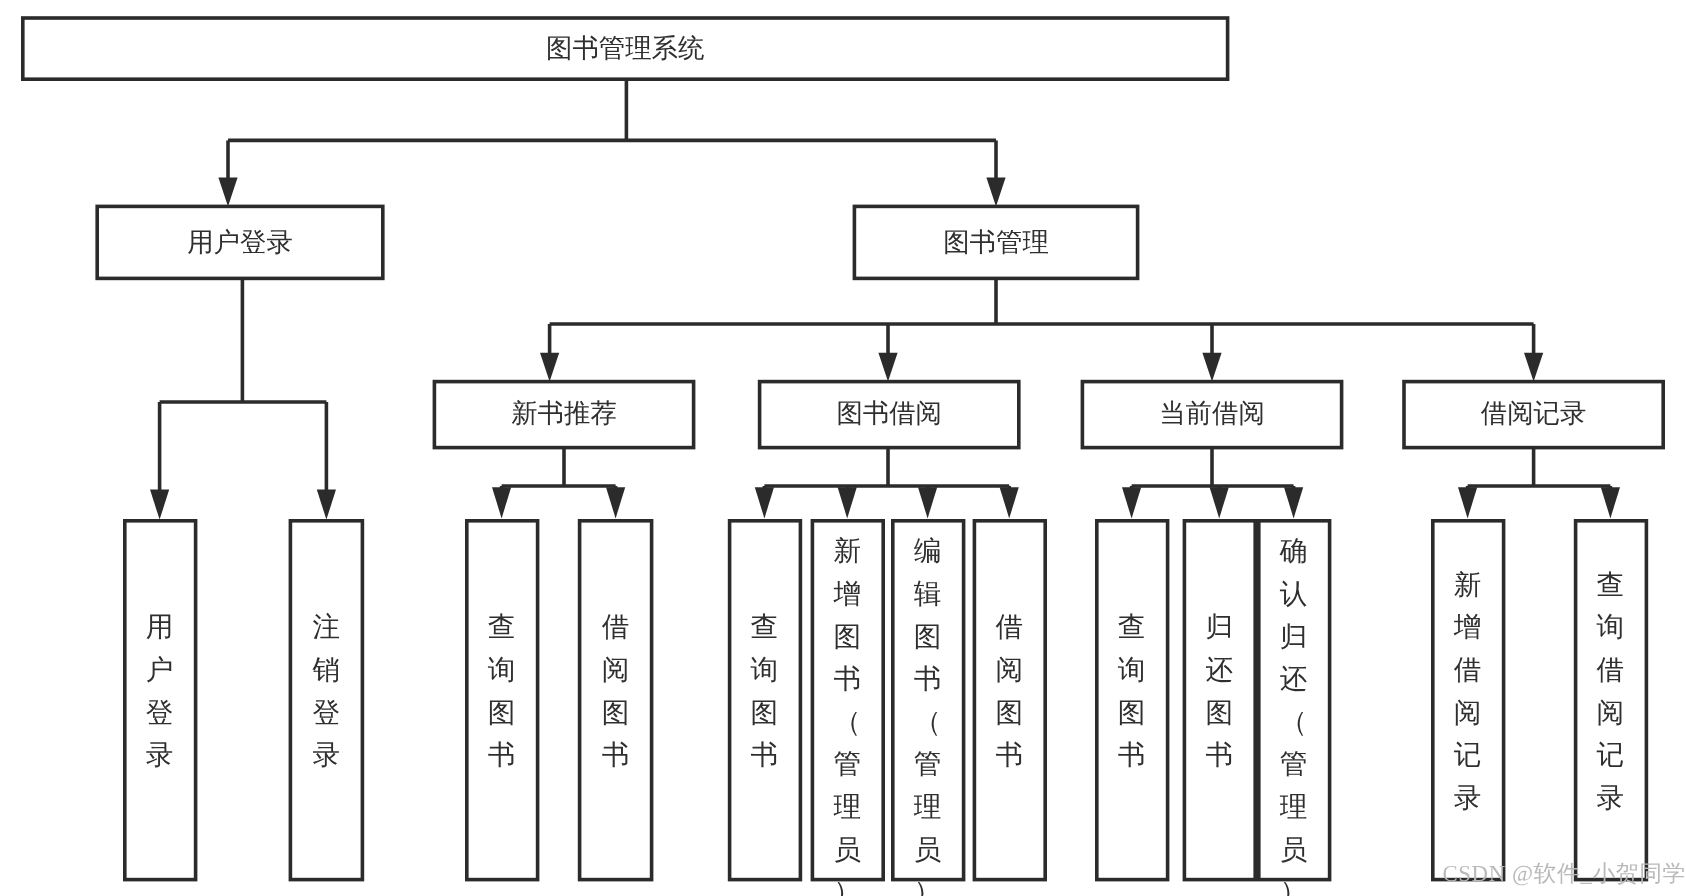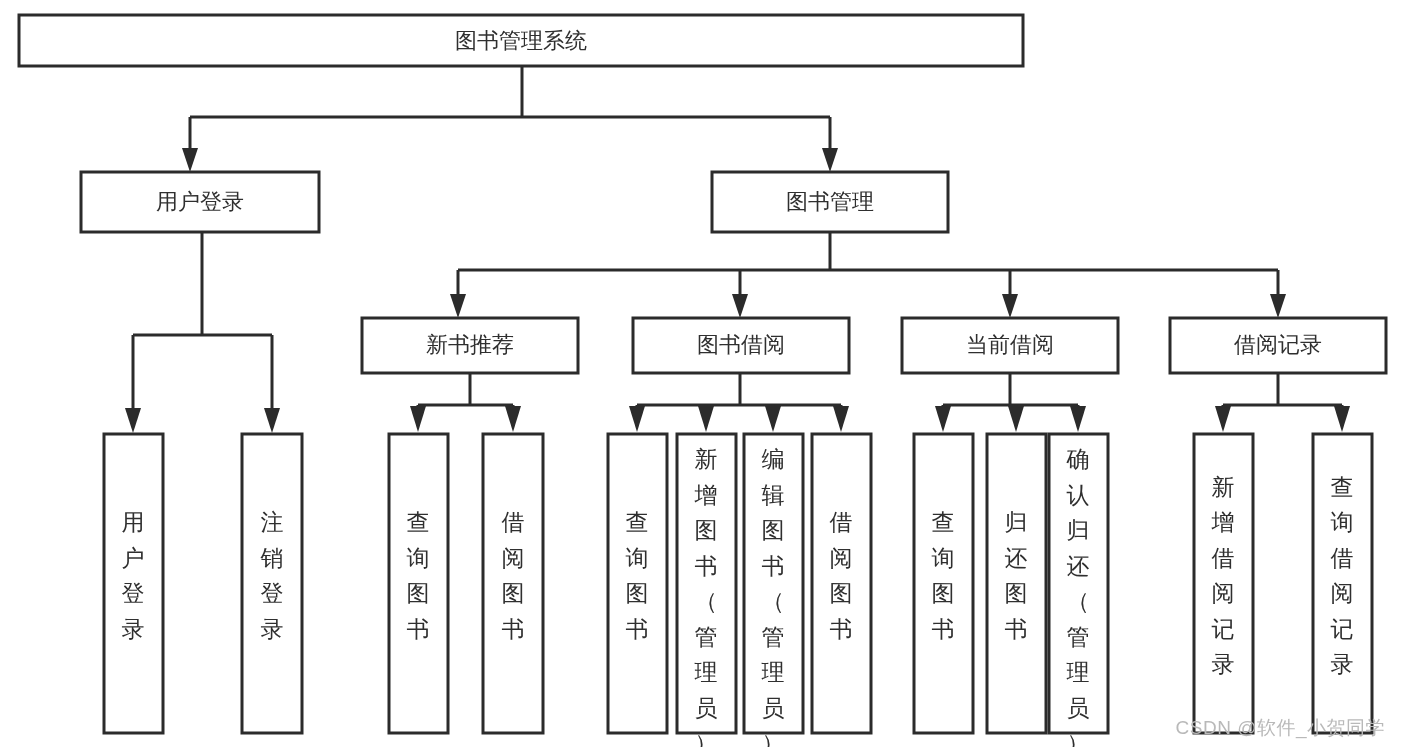--- a/index.html
+++ b/index.html
@@ -53,23 +53,23 @@
     dominant-baseline: middle;
   }
   .leaf-label {
     font-family: "Liberation Sans", "DejaVu Sans", sans-serif;
     font-size: 23px;
     fill: #2f2f2f;
     text-anchor: middle;
   }
   .watermark {
     position: absolute;
-    right: 20px;
+    right: 0;
     bottom: 6px;
-    font-family: Liberation Sans, sans-serif;
+    font-family: Liberation Serif, serif;
     font-size: 19px;
     color: #b9b9b9;
     letter-spacing: 0.5px;
     white-space: nowrap;
     user-select: none;
   }
 </style>
 </head>
 <body>
 

